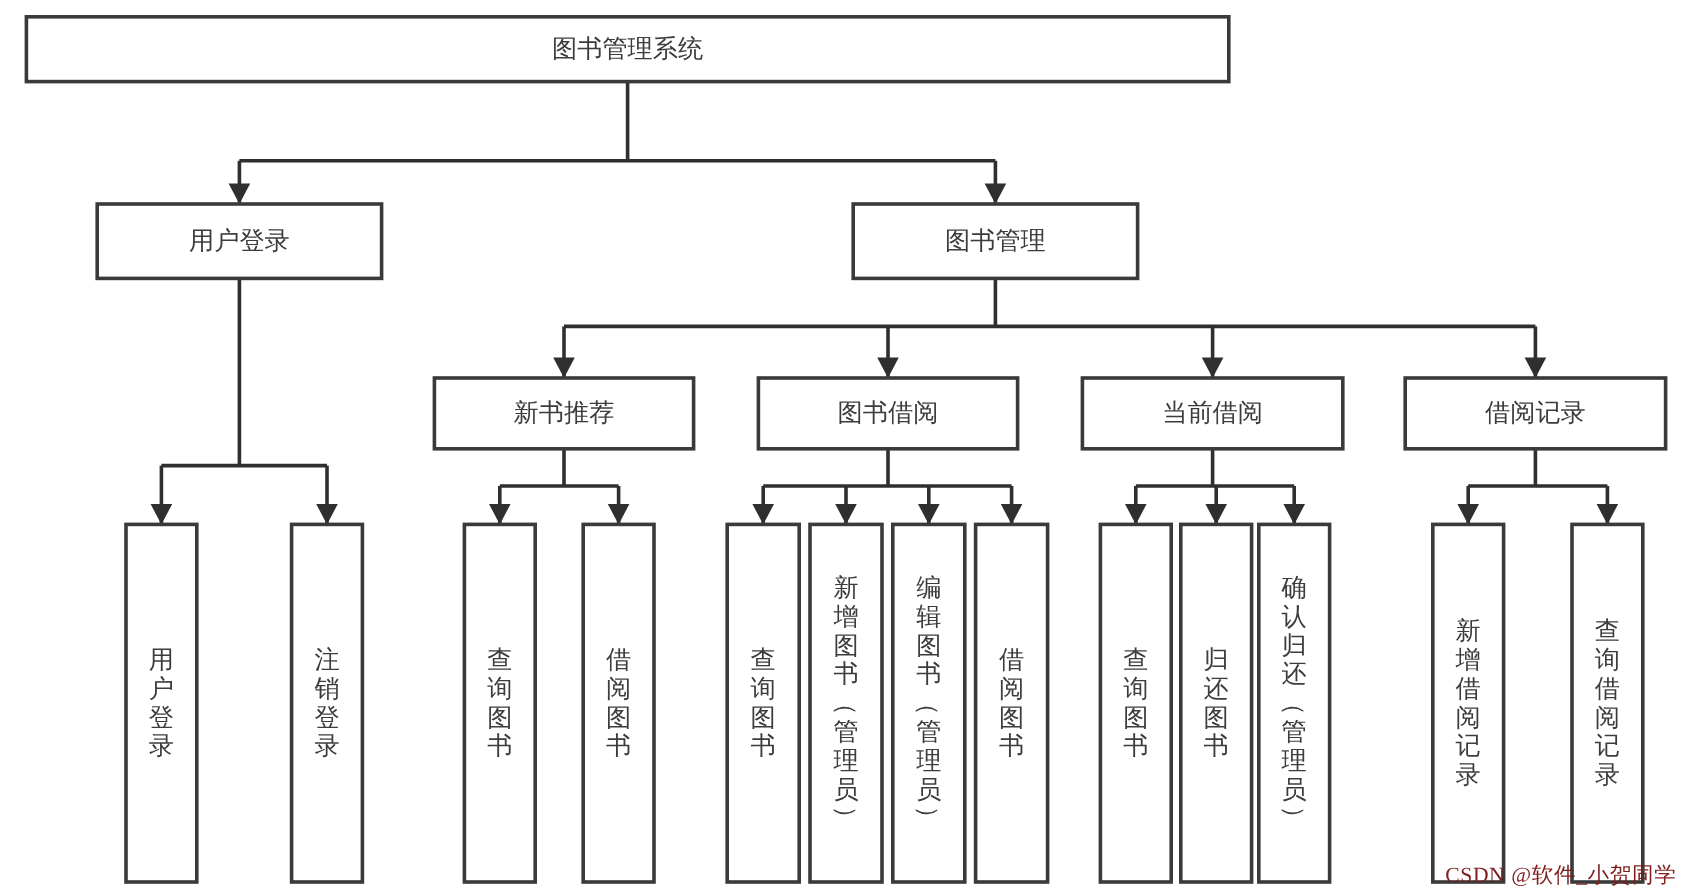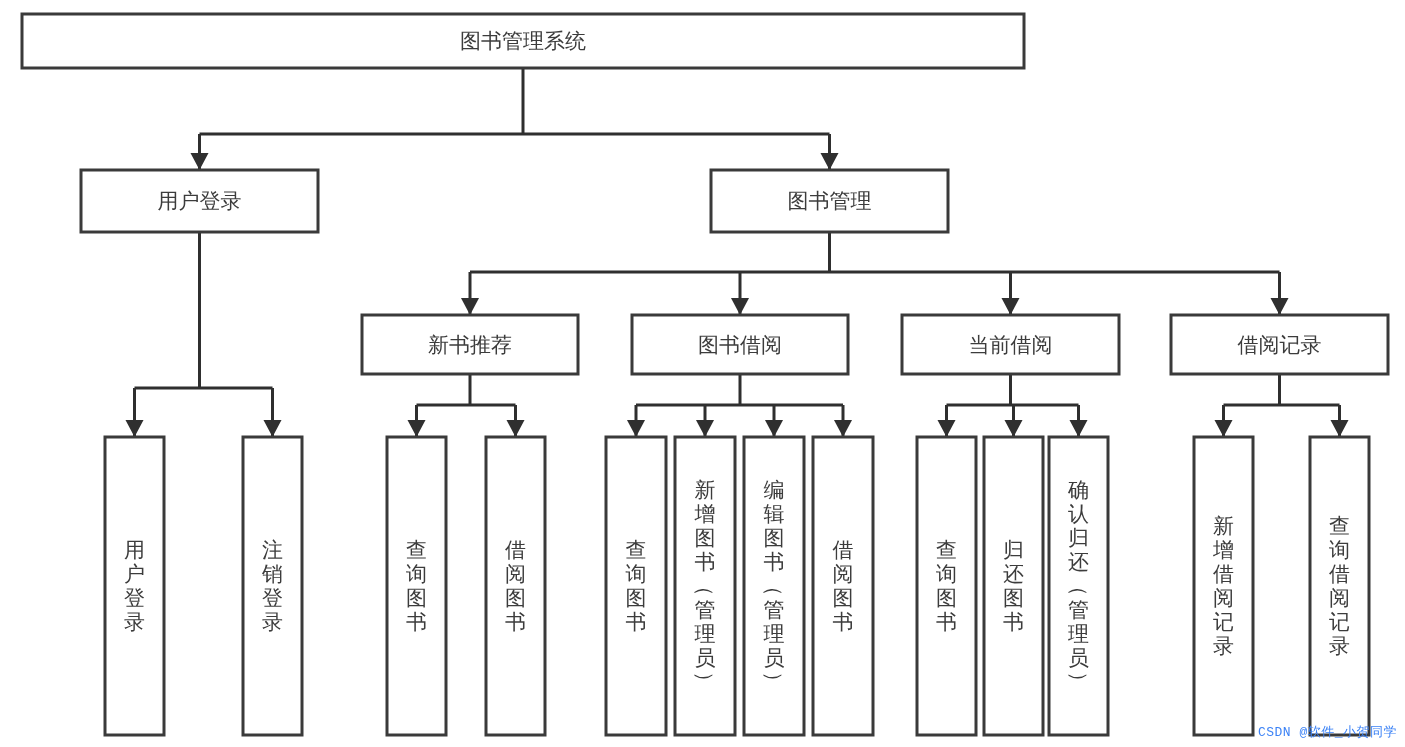--- a/index.html
+++ b/index.html
@@ -50,23 +50,23 @@
     fill: none;
   }
   .arrow-head {
     fill: #2f2f2f;
     stroke: none;
   }
   .watermark {
     position: absolute;
     right: 8px;
     bottom: 6px;
-    font-family: Liberation Mono, monospace;
-    font-size: 13px;
-    color: #3b82f6;
+    font-family: Liberation Serif, serif;
+    font-size: 18px;
+    color: #7f1d1d;
     white-space: nowrap;
     letter-spacing: 0.5px;
     pointer-events: none;
   }
 </style>
 </head>
 <body>
 
 <div id="diagram-root">
   <svg class="flow" viewBox="0 0 1405 747" xmlns="http://www.w3.org/2000/svg">

